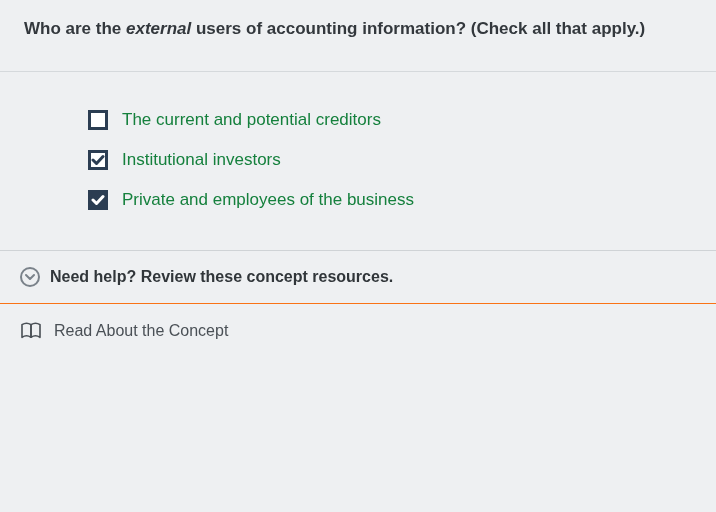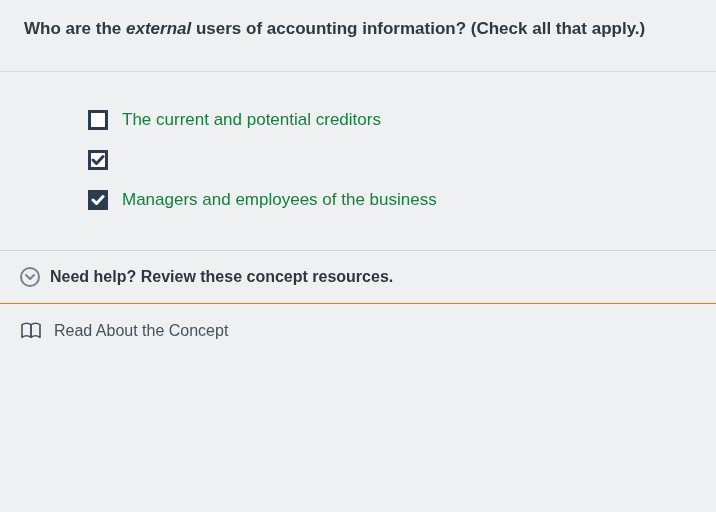--- a/index.html
+++ b/index.html
@@ -124,29 +124,30 @@
     <span class="cbox"></span>
     <span class="option-label">The current and potential creditors</span>
   </div>
 
   <div class="option-row outlined-row">
     <span class="cbox outlined-checked">
       <svg class="check-svg" viewBox="0 0 14 14" fill="none" stroke-width="3" stroke-linecap="round" stroke-linejoin="round">
           <polyline points="2,7 5.5,10.5 12,3.5"></polyline>
         </svg>
     </span>
+    <span class="option-label">Institutional investors</span>
   </div>
 
   <div class="option-row checked-row">
     <span class="cbox checked">
       <svg class="check-svg" viewBox="0 0 14 14" fill="none" stroke-width="3" stroke-linecap="round" stroke-linejoin="round">
           <polyline points="2,7 5.5,10.5 12,3.5"></polyline>
         </svg>
     </span>
-    <span class="option-label">Managers and employees of the business</span>
+    <span class="option-label">Private and employees of the business</span>
   </div>
 
 
 </div>
 
 <div class="help-panel">
   <div class="help-header">
     <span class="chevron-circle">
       <svg viewBox="0 0 10 10" fill="none" stroke-width="2" stroke-linecap="round" stroke-linejoin="round">
           <polyline points="1,3 5,7 9,3"></polyline>

